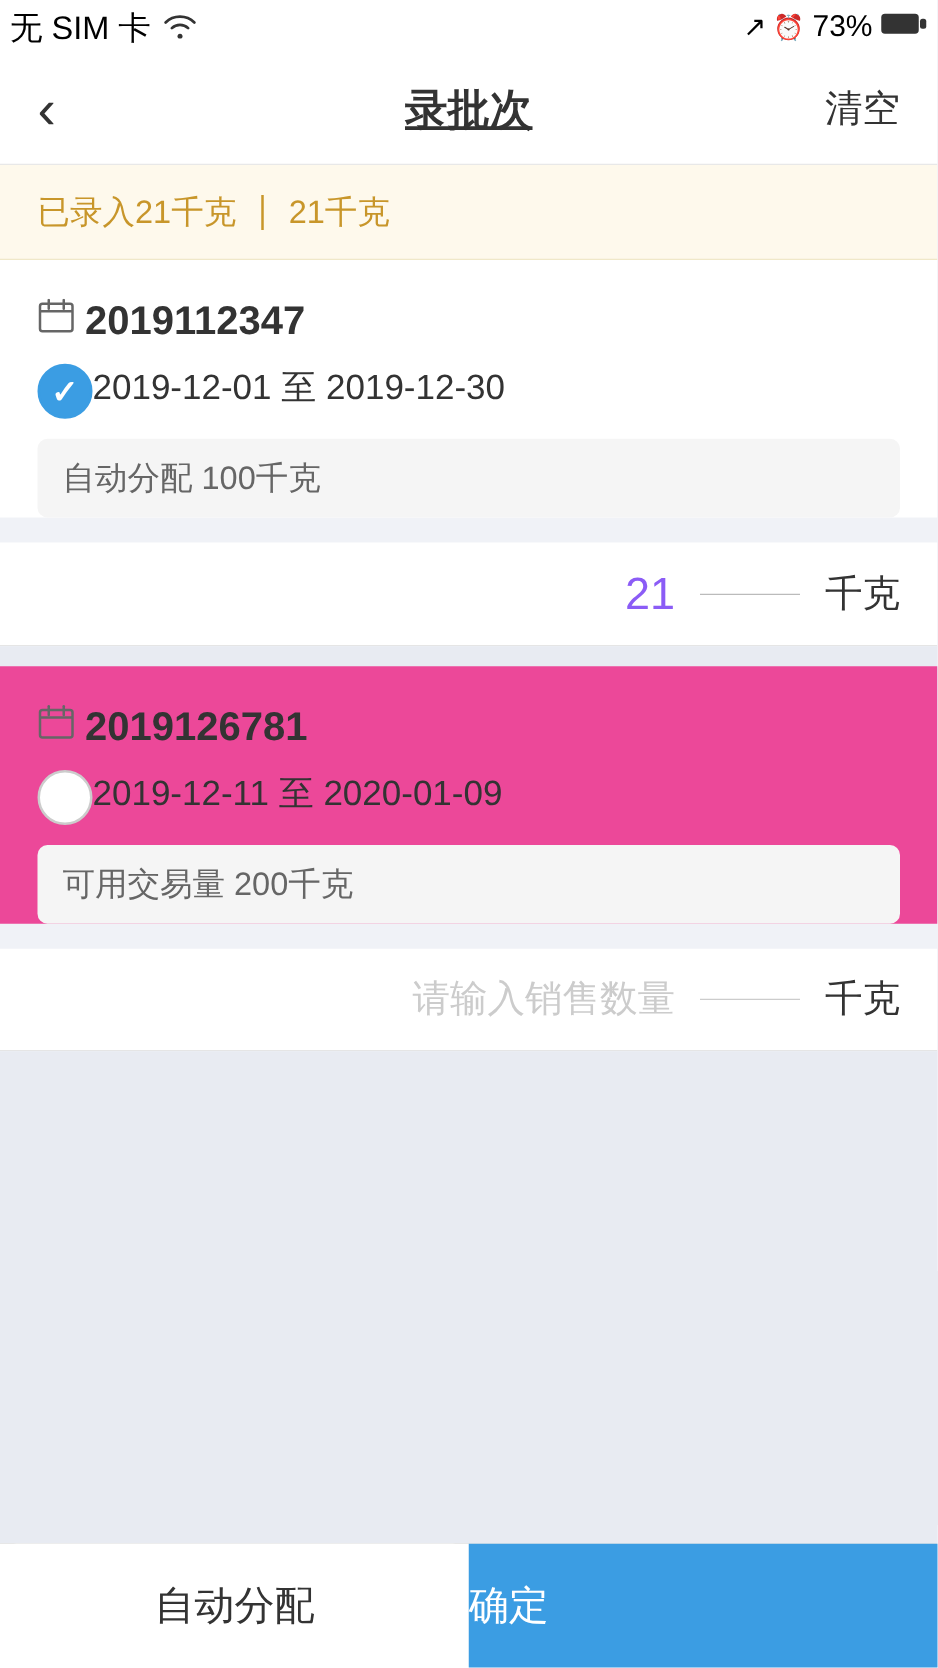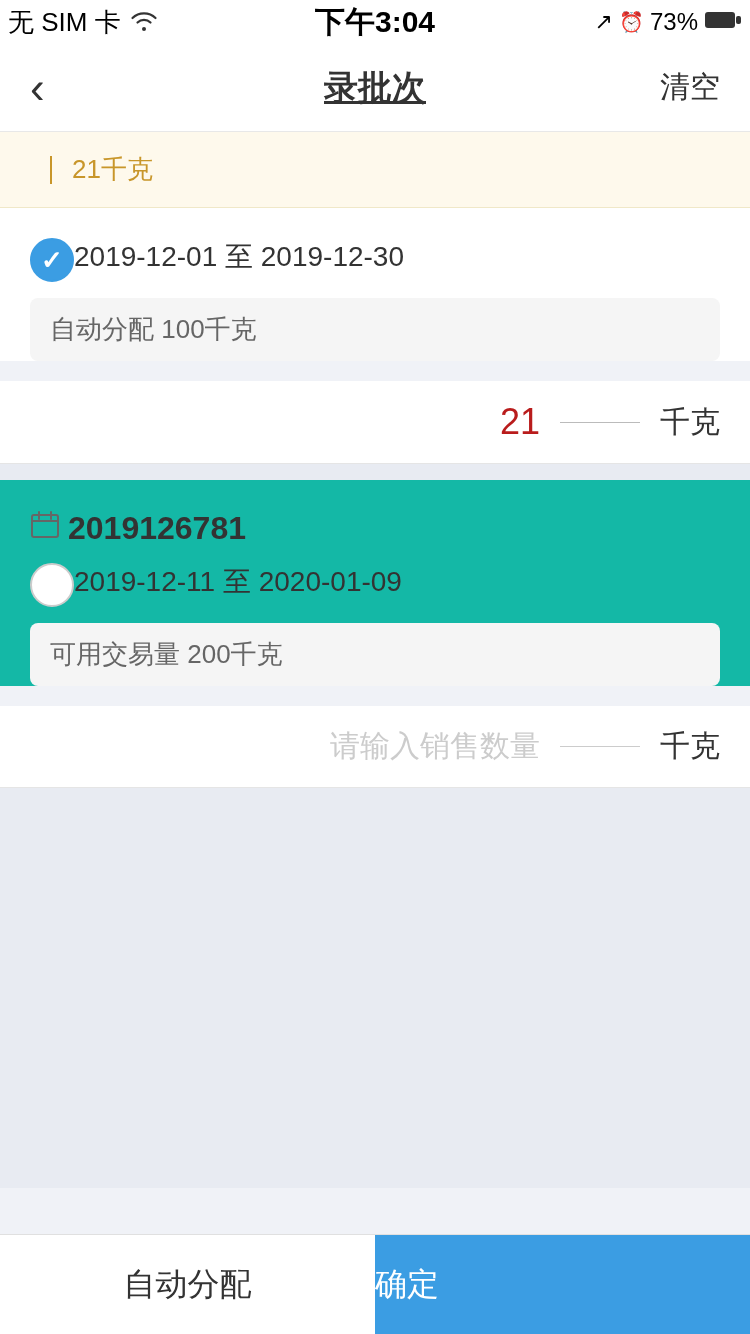--- a/index.html
+++ b/index.html
@@ -173,37 +173,37 @@
       align-items: center;
       justify-content: flex-end;
       padding: 20px 30px;
       background: #fff;
       gap: 20px;
       border-bottom: 1px solid #e5e5e5;
     }
     .qty-value {
       font-size: 36px;
       font-weight: 500;
-      color: #b91c1c;
+      color: #8b5cf6;
     }
     .unit-label {
       font-size: 30px;
       color: #333;
     }
 
     
     .section-divider {
       height: 16px;
       background: #e8ebf2;
       width: 750px;
     }
 
     
     .batch-card2 {
-      background: #14b8a6;
+      background: #ec4899;
       padding: 30px 30px 0 30px;
     }
 
     
     .input-row2 {
       display: flex;
       align-items: center;
       justify-content: flex-end;
       padding: 20px 30px;
       background: #fff;
@@ -261,46 +261,57 @@
   <div class="status-left">
     <span>无 SIM 卡</span>
     <span>
       <svg width="30" height="22" viewBox="0 0 30 22" fill="none">
         <path d="M15 18a2 2 0 1 1 0 4 2 2 0 0 1 0-4z" fill="#333"></path>
         <path d="M8.5 13.5C10.2 11.8 12.5 10.8 15 10.8s4.8 1 6.5 2.7" stroke="#333" stroke-width="2.2" fill="none" stroke-linecap="round"></path>
         <path d="M3.5 9C6.4 6.1 10.5 4.3 15 4.3s8.6 1.8 11.5 4.7" stroke="#333" stroke-width="2.2" fill="none" stroke-linecap="round"></path>
       </svg>
     </span>
   </div>
-  <div class="status-center">下午3:04</div>
   <div class="status-right">
     <span style="font-size:22px;">↗</span>
     <span style="font-size:20px;">⏰</span>
     <span style="font-size:24px;">73%</span>
     <span>
       <svg width="38" height="20" viewBox="0 0 38 20">
         <rect x="1" y="2" width="30" height="16" rx="3" ry="3" fill="#333"></rect>
         <rect x="32" y="6" width="5" height="8" rx="2" fill="#333"></rect>
       </svg>
     </span>
   </div>
 </div>
 
 <div class="nav-bar">
   <span class="nav-back" style="font-size:44px; font-weight:300; color:#333;">‹</span>
   <span class="nav-title">录批次</span>
   <span class="nav-clear">清空</span>
 </div>
 
 <div class="summary-bar">
+  <span class="summary-text">已录入21千克</span>
   <div class="summary-divider"></div>
   <span class="summary-amount">21千克</span>
 </div>
 
 <div class="batch-card">
+  <div class="batch-header">
+    <span class="batch-icon">
+      <svg width="30" height="28" viewBox="0 0 30 28" fill="none">
+        <rect x="2" y="4" width="26" height="22" rx="2" stroke="#666" stroke-width="2" fill="none"></rect>
+        <line x1="2" y1="10" x2="28" y2="10" stroke="#666" stroke-width="2"></line>
+        <line x1="9" y1="1" x2="9" y2="8" stroke="#666" stroke-width="2" stroke-linecap="round"></line>
+        <line x1="21" y1="1" x2="21" y2="8" stroke="#666" stroke-width="2" stroke-linecap="round"></line>
+      </svg>
+    </span>
+    <span class="batch-id">2019112347</span>
+  </div>
   <div class="batch-row">
     <div class="radio-circle checked"></div>
     <span class="batch-date">2019-12-01 至 2019-12-30</span>
   </div>
   <div class="batch-avail">自动分配 100千克</div>
 </div>
 
 <div class="input-row">
   <span class="qty-value">21</span>
   <span style="display:inline-block; width:80px; border-bottom:1px solid #bbb;"></span>

